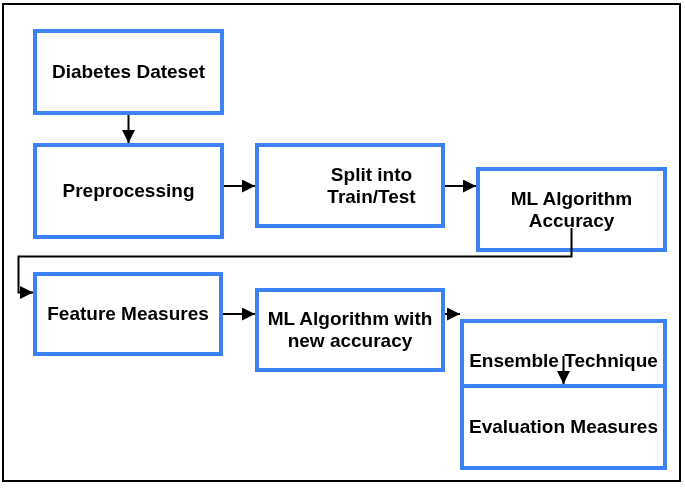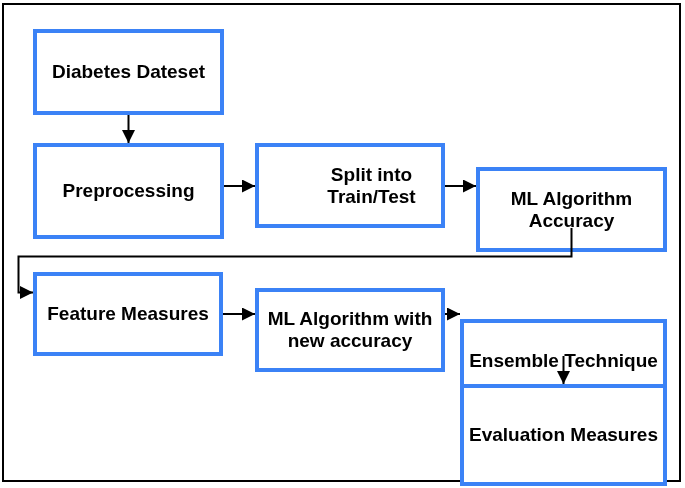--- a/index.html
+++ b/index.html
@@ -40,21 +40,21 @@
     color: #000000;
     white-space: pre-line;
   }
   #n-diabetes      { left: 33px;  top: 29px;  width: 191px; height: 86px; }
   #n-preprocessing { left: 33px;  top: 143px; width: 191px; height: 96px; }
   #n-split         { left: 255px; top: 143px; width: 190px; height: 85px; padding-left: 43px; }
   #n-mlacc         { left: 476px; top: 143px; width: 191px; height: 85px; margin-top: 24px; }
   #n-feature       { left: 33px;  top: 272px; width: 190px; height: 84px; }
   #n-mlnew         { left: 255px; top: 272px; width: 190px; height: 84px; margin-top: 16px; }
   #n-ensemble      { left: 460px; top: 272px; width: 207px; height: 84px; margin-top: 47px; }
-  #n-eval          { left: 460px; top: 384px; width: 207px; height: 102px; }
+  #n-eval          { left: 460px; top: 384px; width: 207px; height: 86px; }
   .wires {
     position: absolute;
     left: 0;
     top: 0;
     width: 685px;
     height: 488px;
     pointer-events: none;
   }
   .wires path.wire {
     stroke: #000000;

